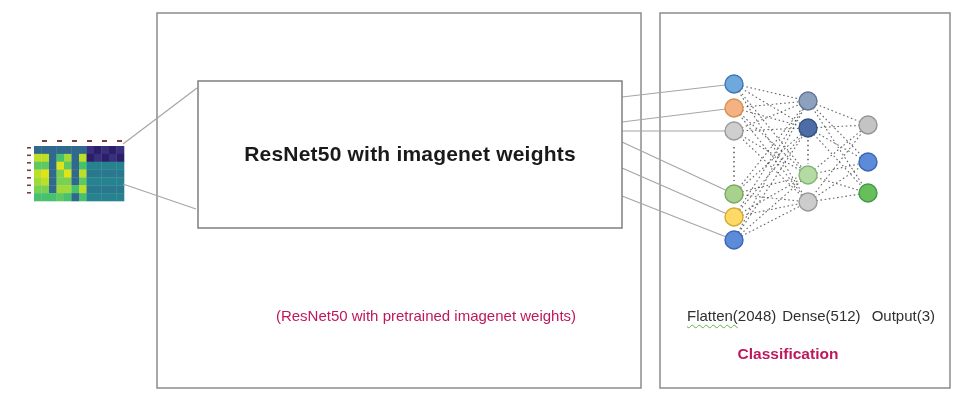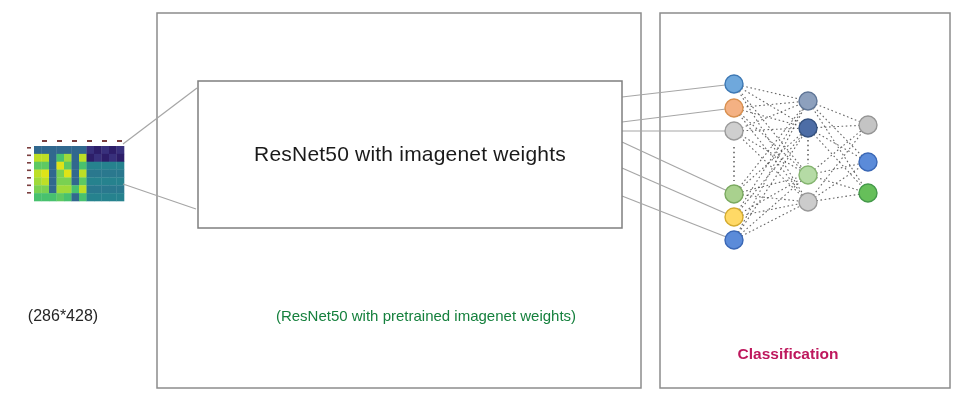--- a/index.html
+++ b/index.html
@@ -8,24 +8,24 @@
     width:971px;height:403px;
     background:#ffffff;
     font-family:"Liberation Sans", sans-serif;
     overflow:hidden;
   }
   #diagram{position:absolute;left:0;top:0;}
   .txt{position:absolute;color:#1f1f1f;text-align:center;line-height:1.15;}
   .resnet-label{
     left:198px;top:81px;width:424px;height:147px;
     display:flex;align-items:center;justify-content:center;
-    font-size:21px;font-weight:normal;color:#1a1a1a;letter-spacing:.2px;
+    font-size:21px;font-weight:bold;color:#1a1a1a;letter-spacing:.2px;
   }
   .cap-res{left:8px;top:307px;width:110px;font-size:16px;color:#262626;}
-  .cap-fe{left:226px;top:307px;width:400px;font-size:15px;color:#15803d;}
+  .cap-fe{left:226px;top:307px;width:400px;font-size:15px;color:#be185d;}
   .lbl-fe{left:291px;top:345px;width:300px;font-size:15.5px;font-weight:bold;color:#1a1a1a;}
   .cap-cls{left:661px;top:307px;width:300px;font-size:15px;color:#303030;white-space:nowrap;}
   .lbl-cls{left:638px;top:345px;width:300px;font-size:15.5px;font-weight:bold;color:#be185d;}
   .u-green{
     text-decoration-line:underline;
     text-decoration-style:wavy;
     text-decoration-color:#70ad47;
     text-decoration-thickness:1px;
     text-underline-offset:3px;
   }
@@ -201,20 +201,22 @@
         <circle cx="868" cy="125" r="9" fill="#c4c4c4" stroke="#959595" stroke-width="1.4"></circle>
         <circle cx="868" cy="162" r="9" fill="#5b8bd9" stroke="#3a67b5" stroke-width="1.4"></circle>
         <circle cx="868" cy="193" r="9" fill="#66bf5a" stroke="#44994a" stroke-width="1.4"></circle>
       </g>
 
     <rect id="resnet-box" x="198" y="81" width="424" height="147" fill="#ffffff" stroke-width="1.5" stroke="#7f7f7f"></rect>
   </svg>
 
   <div class="txt resnet-label">ResNet50 with imagenet weights</div>
 
-  <div class="txt cap-res">(286*428)</div>
 
   <div class="txt cap-fe">(ResNet50 with pretrained imagenet weights)</div>
 
 
+  <div class="txt cap-cls">
+    <span class="u-green">Flatten(</span><span>2048)</span><span class="sp1">Dense(512)</span><span class="sp2">Output(3)</span>
+  </div>
 
   <div class="txt lbl-cls">Classification</div>
 </div>
 
 </body></html>

